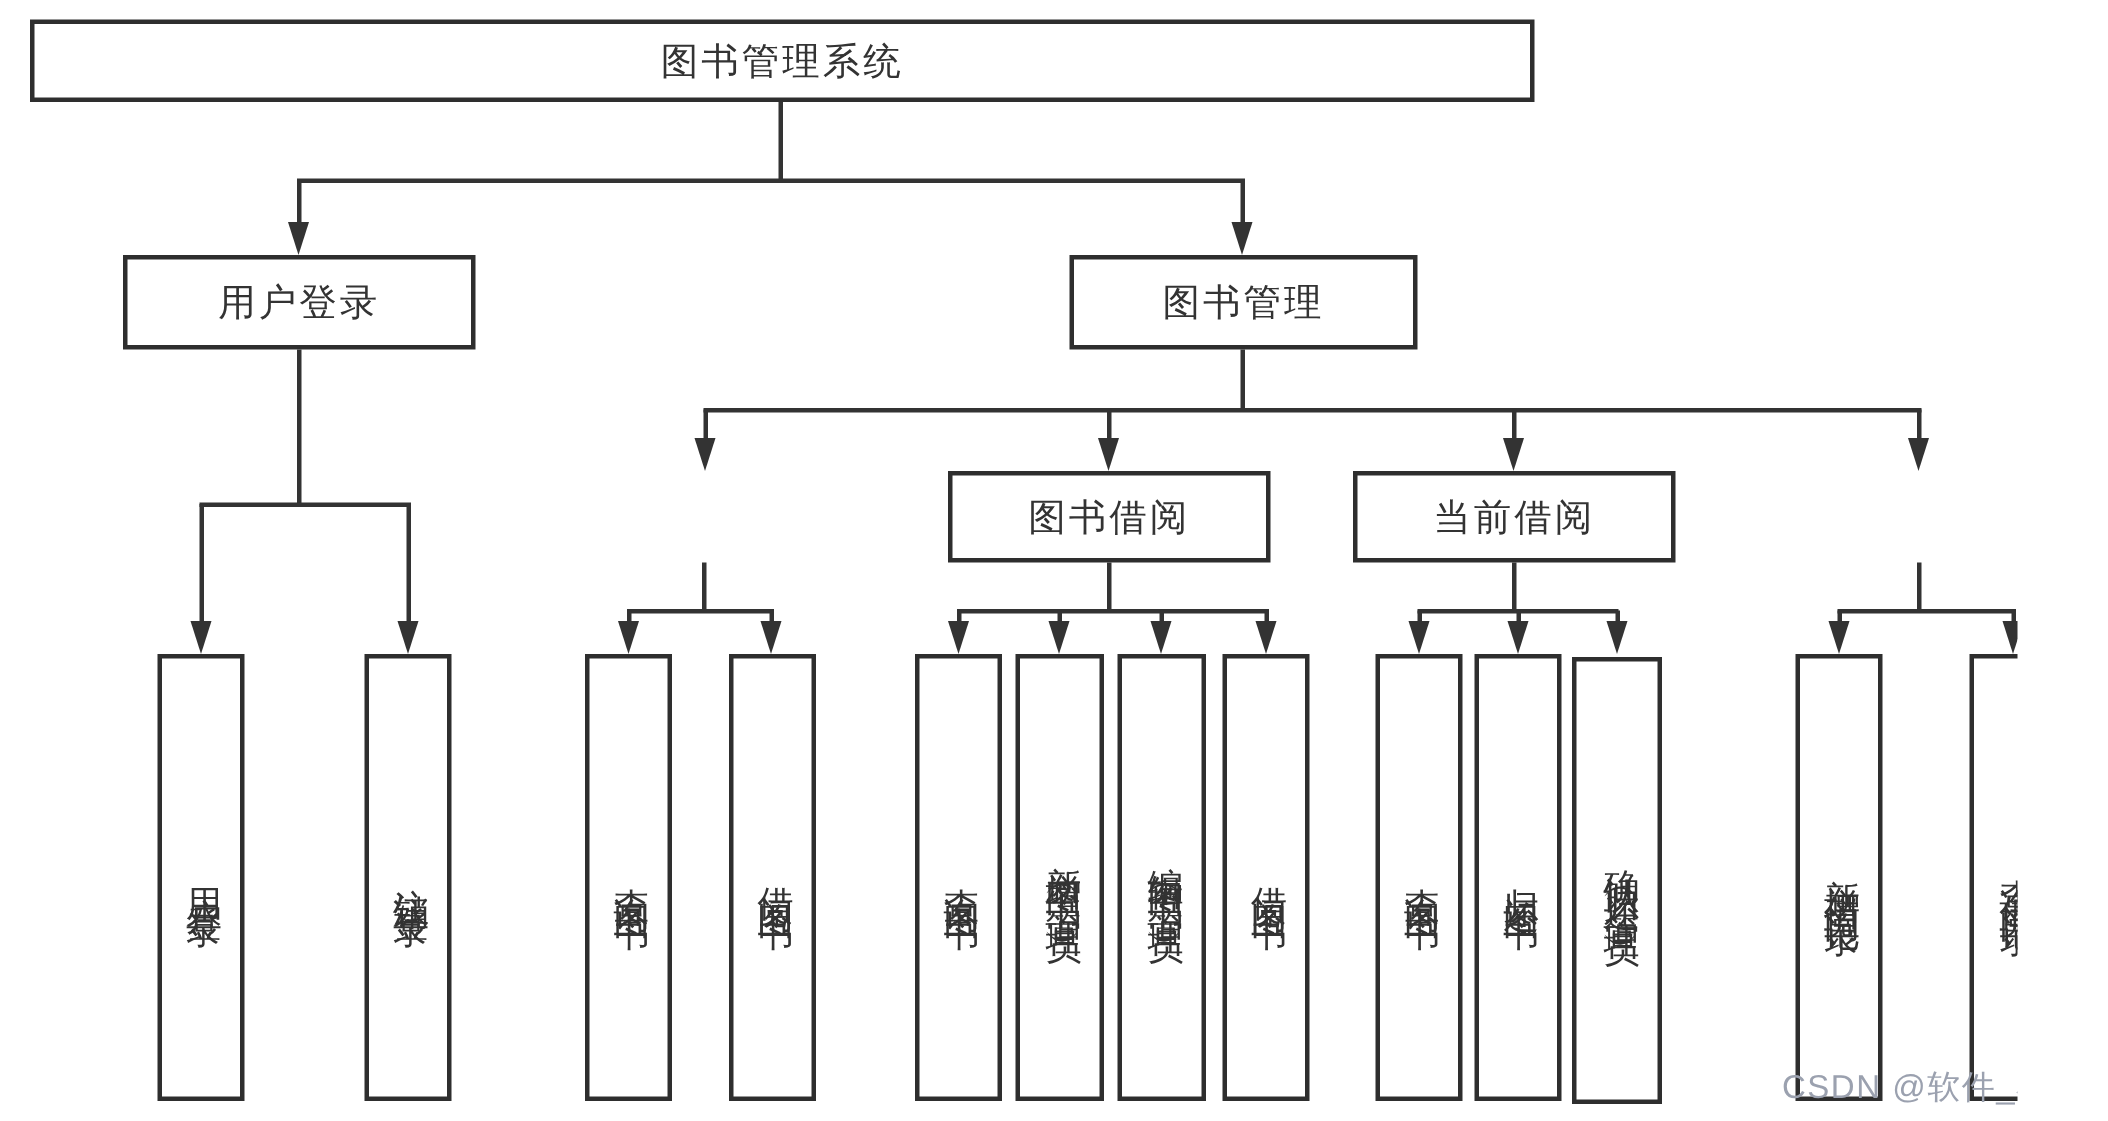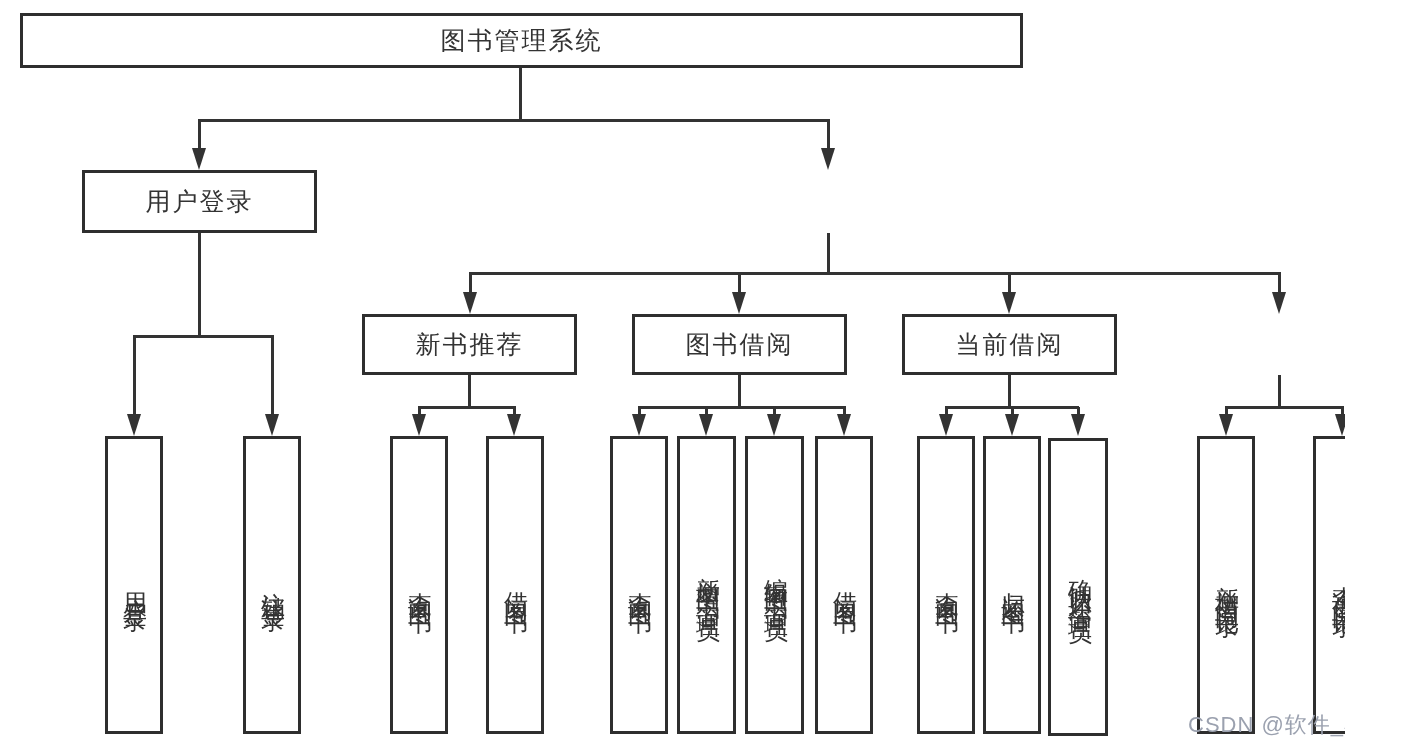--- a/index.html
+++ b/index.html
@@ -24,34 +24,34 @@
 <div id="stage">
 
   <div class="node h" style="left:20px;top:13px;width:1003px;height:55px">图书管理系统</div>
 
   <div class="line" style="left:519px;top:68px;width:3px;height:52px"></div>
   <div class="line" style="left:198px;top:119px;width:632px;height:3px"></div>
   <div class="arrow" style="left:191px;top:120px;height:50px"></div>
   <div class="arrow" style="left:820px;top:120px;height:50px"></div>
 
   <div class="node h" style="left:82px;top:170px;width:235px;height:63px">用户登录</div>
+  <div class="node h" style="left:713px;top:170px;width:232px;height:63px">图书管理</div>
 
   <div class="line" style="left:198px;top:233px;width:3px;height:103px"></div>
   <div class="line" style="left:133px;top:335px;width:141px;height:3px"></div>
   <div class="arrow" style="left:126px;top:336px;height:100px"></div>
   <div class="arrow" style="left:264px;top:336px;height:100px"></div>
 
   <div class="line" style="left:827px;top:233px;width:3px;height:40px"></div>
   <div class="line" style="left:469px;top:272px;width:812px;height:3px"></div>
   <div class="arrow" style="left:462px;top:273px;height:41px"></div>
   <div class="arrow" style="left:731px;top:273px;height:41px"></div>
   <div class="arrow" style="left:1001px;top:273px;height:41px"></div>
   <div class="arrow" style="left:1271px;top:273px;height:41px"></div>
 
-  <div class="node h" style="left:362px;top:314px;width:215px;height:61px">新书推荐</div>
   <div class="node h" style="left:632px;top:314px;width:215px;height:61px">图书借阅</div>
   <div class="node h" style="left:902px;top:314px;width:215px;height:61px">当前借阅</div>
 
   <div class="line" style="left:468px;top:375px;width:3px;height:32px"></div>
   <div class="line" style="left:738px;top:375px;width:3px;height:32px"></div>
   <div class="line" style="left:1008px;top:375px;width:3px;height:32px"></div>
   <div class="line" style="left:1278px;top:375px;width:3px;height:32px"></div>
 
   <div class="line" style="left:418px;top:406px;width:98px;height:3px"></div>
   <div class="line" style="left:638px;top:406px;width:208px;height:3px"></div>

